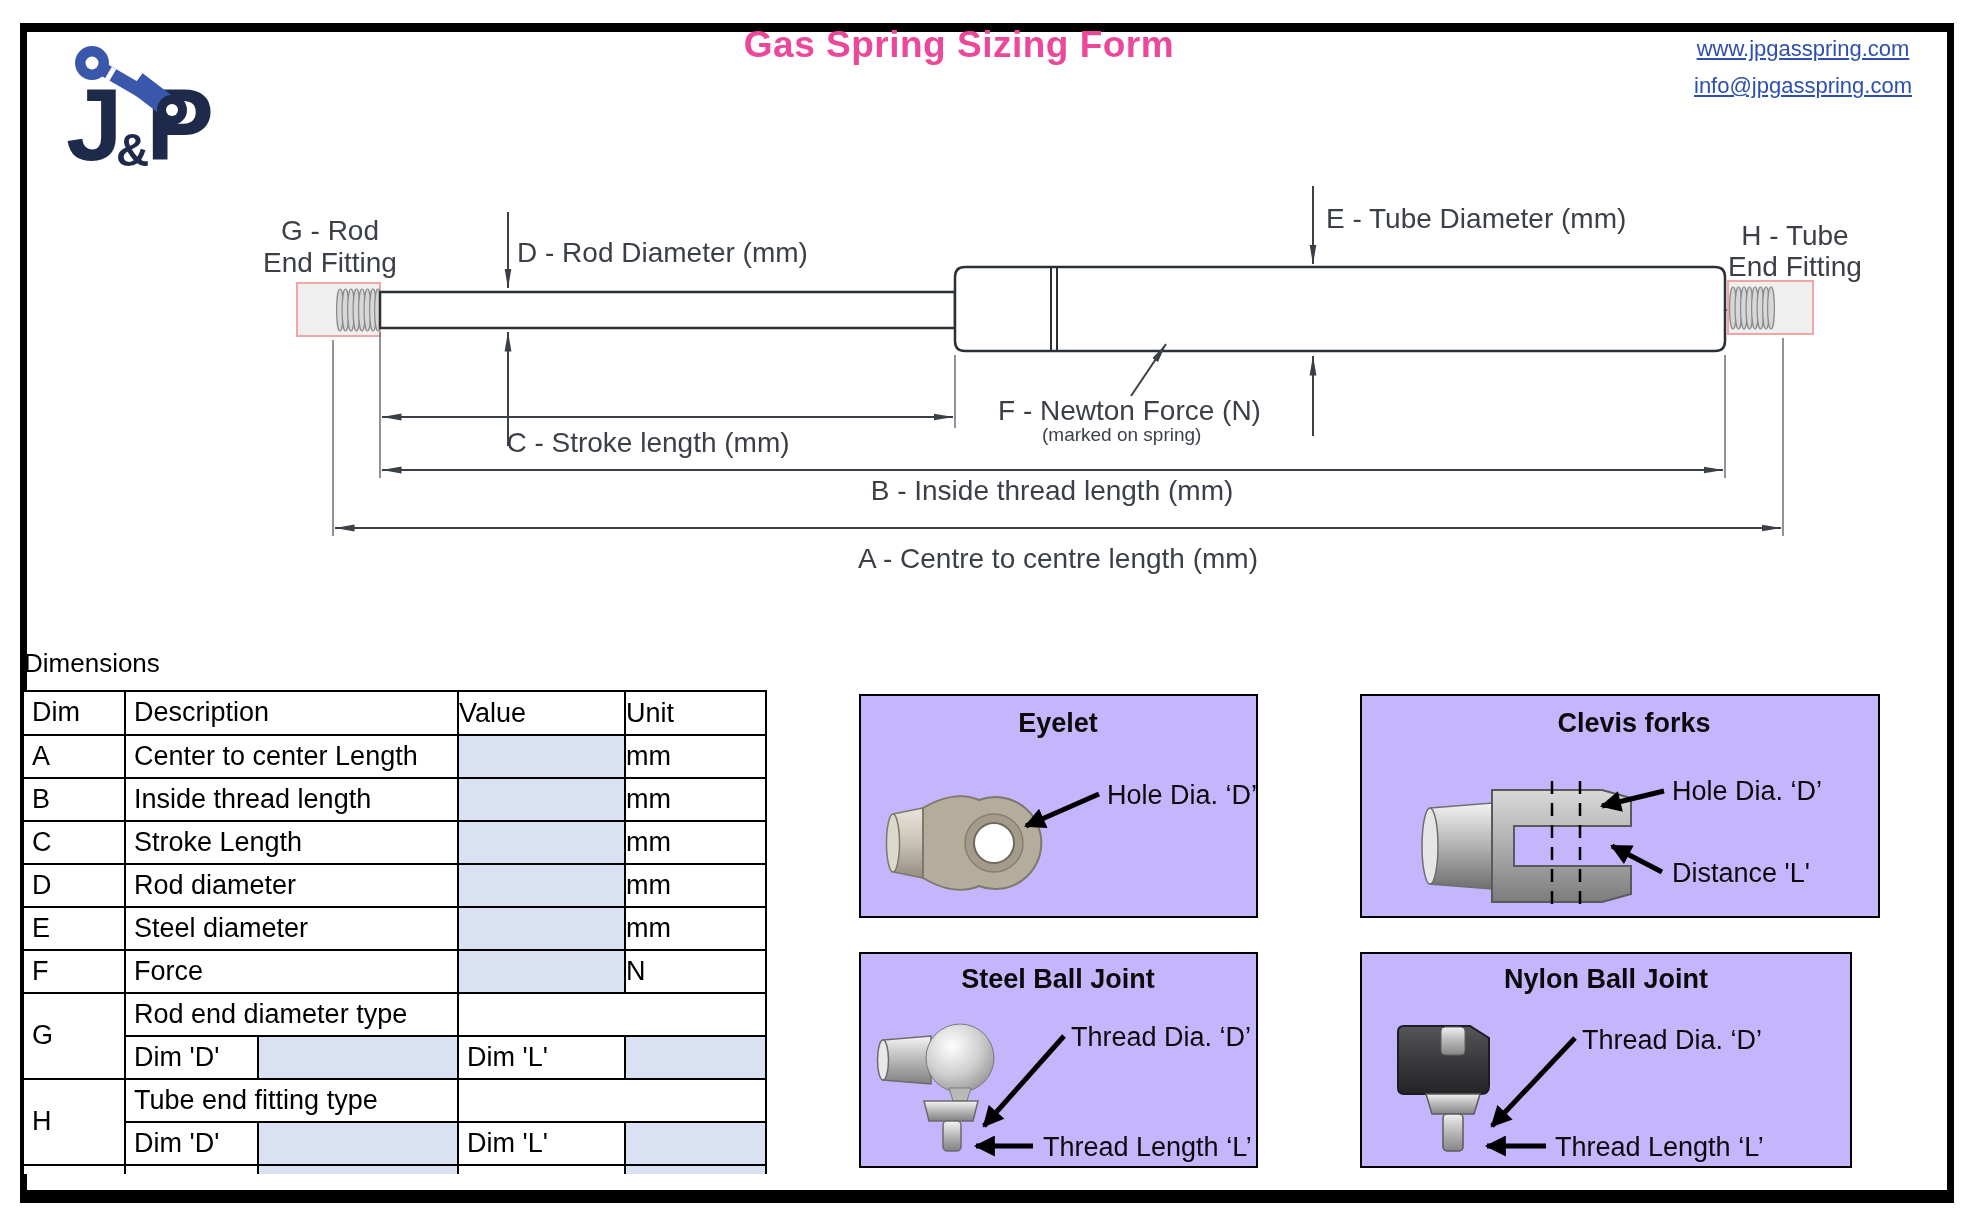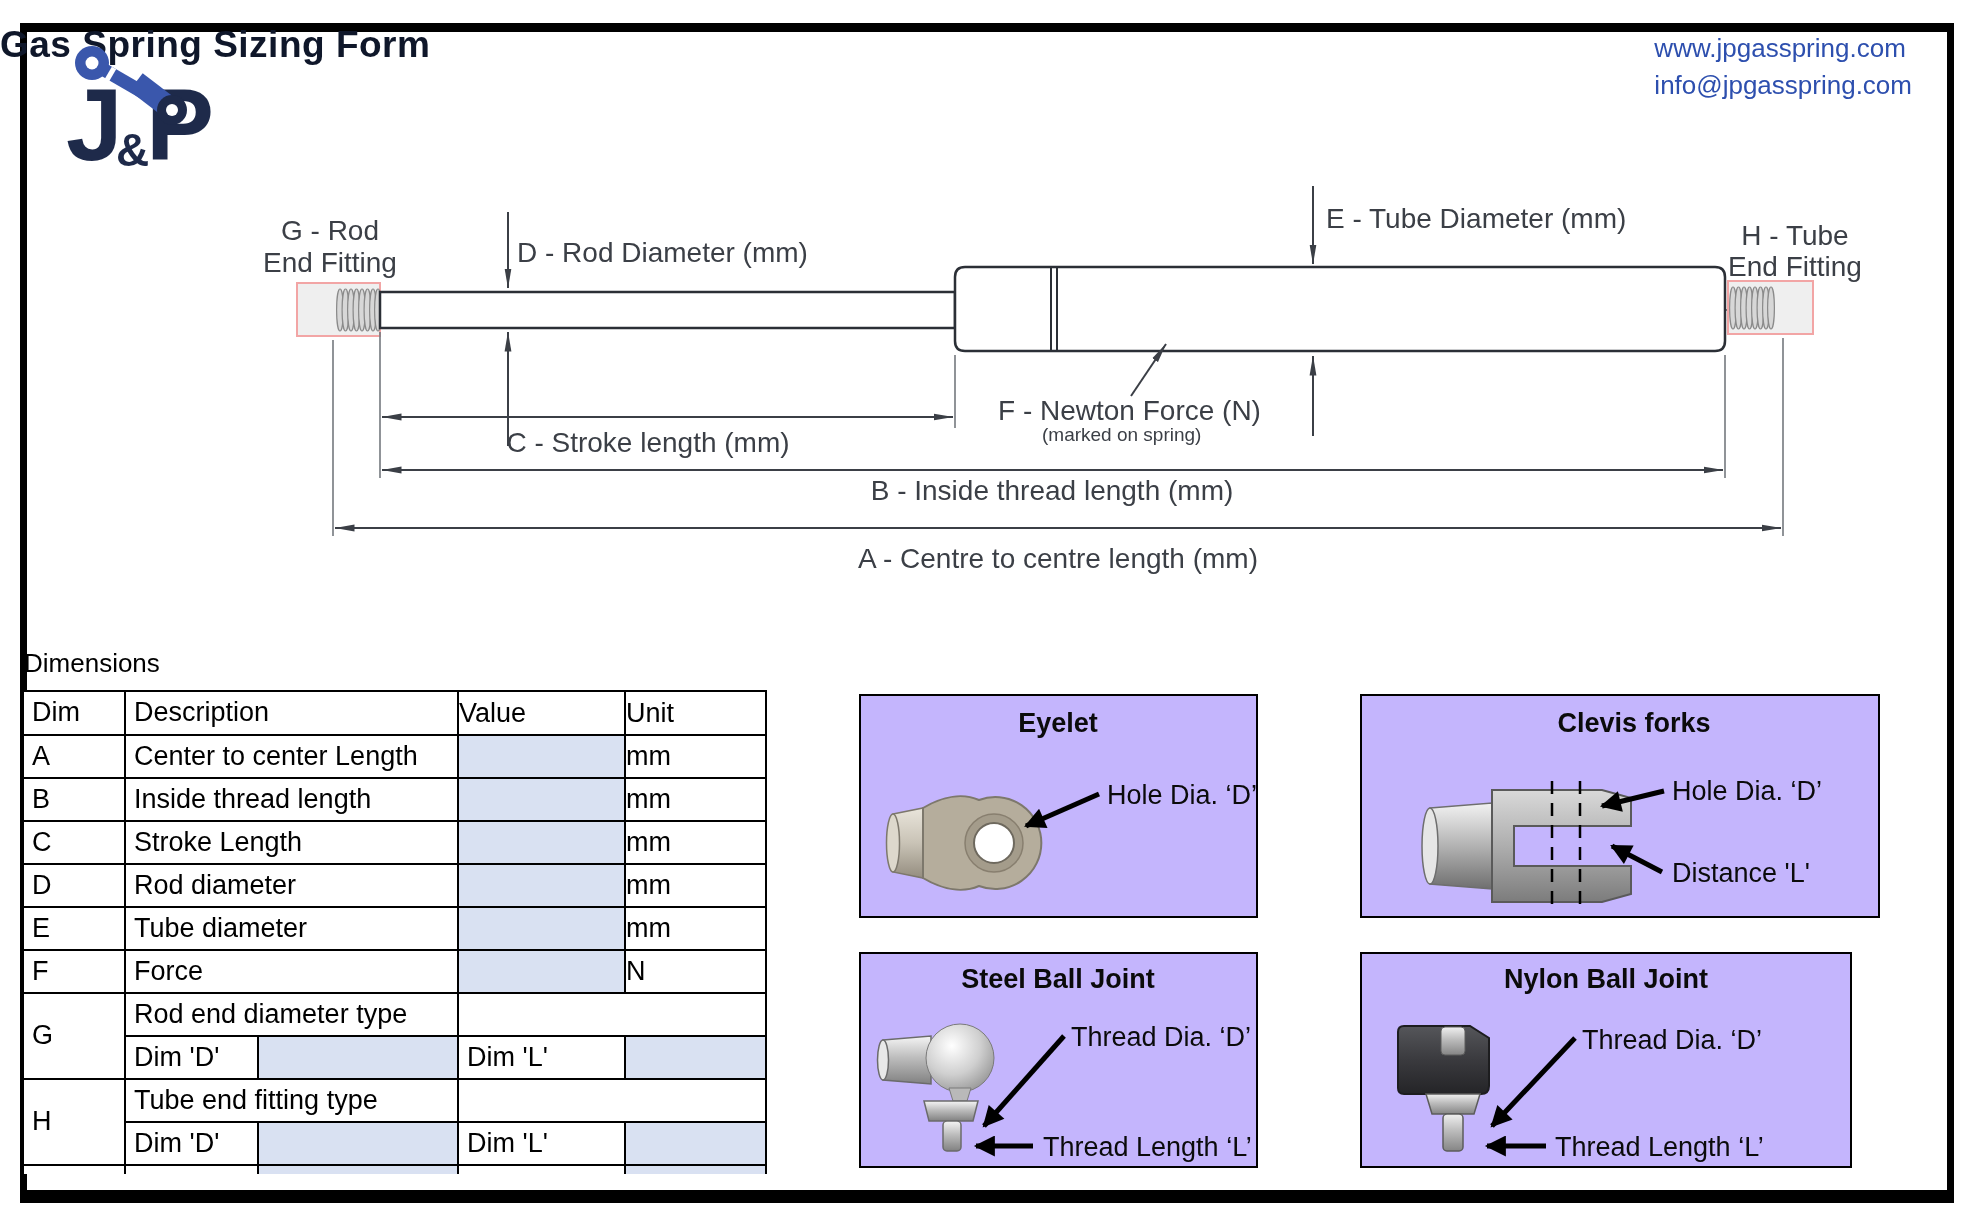--- a/index.html
+++ b/index.html
@@ -6,25 +6,25 @@
   .page {
     position:relative; width:1978px; height:1222px; background:#fff;
     font-family:"Liberation Sans", sans-serif; overflow:hidden; color:#111;
   }
   .frame {
     position:absolute; left:20px; top:23px; width:1934px; height:1180px;
     border:7px solid #000; border-top-width:9px; border-bottom-width:13px;
     box-sizing:border-box; pointer-events:none;
   }
   .page-title {
-    position:absolute; left:0; top:24px; width:1918px; text-align:left;
-    font-size:37px; font-weight:bold; color:#0f172a; letter-spacing:0.5px;
+    position:absolute; left:0; top:24px; width:1918px; text-align:center;
+    font-size:37px; font-weight:bold; color:#ec4899; letter-spacing:0.5px;
   }
-  .contact { position:absolute; right:66px; top:30px; text-align:left;
-    font-size:26px; line-height:37px; color:#2d4fae; }
+  .contact { position:absolute; right:66px; top:30px; text-align:center;
+    font-size:22px; line-height:37px; color:#2d4fae;text-decoration:underline; }
   .contact a { color:#2d4fae; text-decoration:none; display:block; cursor:pointer; }
   .logo-svg { position:absolute; left:58px; top:38px; }
   .diagram-svg { position:absolute; left:0; top:140px; }
 
   .dims-title { position:absolute; left:24px; top:648px; font-size:26px; color:#000; }
 
   .tbl-wrap { position:absolute; left:22px; top:690px; width:747px; height:484px; overflow:hidden; }
   table.dims { border-collapse:collapse; table-layout:fixed; width:743px; background:#fff; }
   table.dims td, table.dims th {
     border:2px solid #000; font-size:27px; font-weight:normal; text-align:left;
@@ -203,21 +203,21 @@
         <td class="c">mm</td>
       </tr>
       <tr>
         <td>D</td>
         <td colspan="2">Rod diameter</td>
         <td class="val"></td>
         <td class="c">mm</td>
       </tr>
       <tr>
         <td>E</td>
-        <td colspan="2">Tube diameter</td>
+        <td colspan="2">Steel diameter</td>
         <td class="val"></td>
         <td class="c">mm</td>
       </tr>
       <tr>
         <td>F</td>
         <td colspan="2">Force</td>
         <td class="val"></td>
         <td class="c">N</td>
       </tr>
       <tr>

